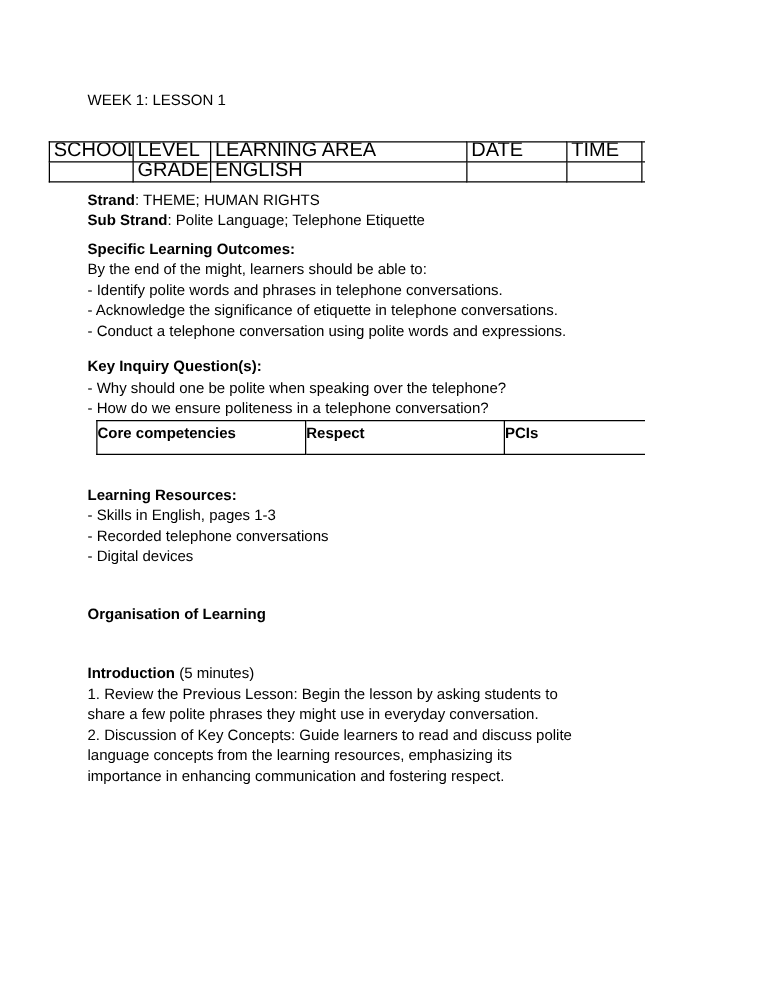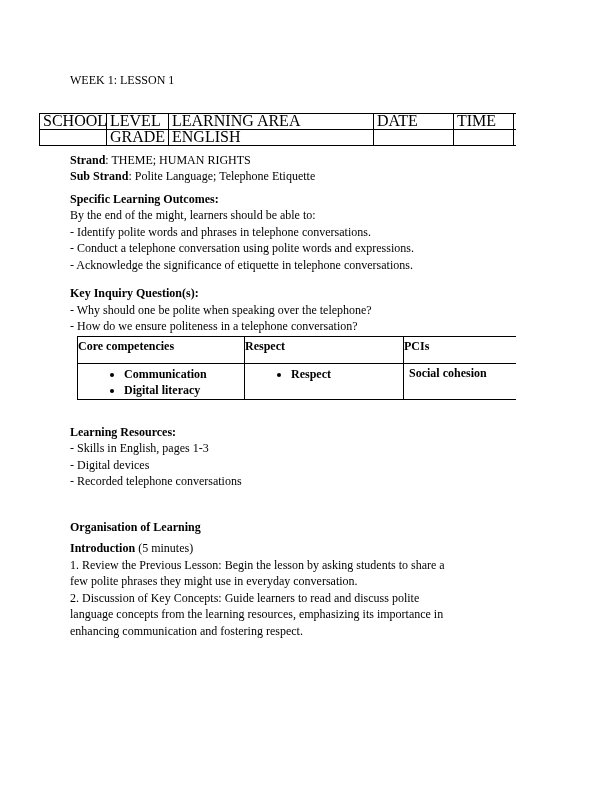--- a/index.html
+++ b/index.html
@@ -7,21 +7,21 @@
     padding: 0;
     background: #ffffff;
   }
   .page {
     position: relative;
     width: 516px;
     height: 792px;
     box-sizing: border-box;
     background: #ffffff;
     color: #000000;
-    font-family: Liberation Serif, serif;
+    font-family: Liberation Sans, sans-serif;
     font-size: 12px;
     line-height: 16.5px;
     padding: 72px 51px 0 70px;
     overflow: hidden;
   }
   .b { font-weight: bold; }
 
   
   .info-table {
     border-collapse: collapse;
@@ -71,21 +71,21 @@
     font-weight: bold;
     line-height: 16.5px;
   }
   .cv-table .pcis-cell {
     font-weight: bold;
     padding: 1px 0 0 5px;
   }
 
   .resources-section { margin-top: 24px; }
   .organisation-heading { margin-top: 29px; font-weight: bold; }
-  .introduction-section { margin-top: 5px; }
+  .introduction-section { margin-top: 31px; }
   .para { margin: 0; }
 </style>
 </head>
 <body>
 
 <div class="page">
 
   <div class="title">WEEK 1: LESSON 1</div>
 
   <table class="info-table">
@@ -119,64 +119,50 @@
 
   <div class="strand-block">
     <div><span class="b">Strand</span><span>: THEME; HUMAN RIGHTS</span></div>
     <div><span class="b">Sub Strand</span><span>: Polite Language; Telephone Etiquette</span></div>
   </div>
 
   <div class="outcomes-section">
     <div class="b">Specific Learning Outcomes:</div>
     <div>By the end of the might, learners should be able to:</div>
     <div>- Identify polite words and phrases in telephone conversations.</div>
+    <div>- Acknowledge the significance of etiquette in telephone conversations.</div>
     <div>- Conduct a telephone conversation using polite words and expressions.</div>
-    <div>- Acknowledge the significance of etiquette in telephone conversations.</div>
   </div>
 
   <div class="inquiry-section">
     <div class="b">Key Inquiry Question(s):</div>
     <div>- Why should one be polite when speaking over the telephone?</div>
     <div>- How do we ensure politeness in a telephone conversation?</div>
   </div>
 
   <table class="cv-table">
     <colgroup>
       <col style="width:167px">
         <col style="width:159px">
         <col style="width:159px">
     </colgroup>
     <tbody>
       <tr class="head">
         <td>Core competencies</td>
         <td>Respect</td>
         <td>PCIs</td>
       </tr>
-      <tr class="body">
-        <td>
-          <ul>
-            <li>Communication</li>
-            <li>Digital literacy</li>
-          </ul>
-        </td>
-        <td>
-          <ul>
-            <li>Respect</li>
-          </ul>
-        </td>
-        <td class="pcis-cell">Social cohesion</td>
-      </tr>
     </tbody>
   </table>
 
   <div class="resources-section">
     <div class="b">Learning Resources:</div>
     <div>- Skills in English, pages 1-3</div>
+    <div>- Recorded telephone conversations</div>
     <div>- Digital devices</div>
-    <div>- Recorded telephone conversations</div>
   </div>
 
   <div class="organisation-heading">Organisation of Learning</div>
 
   <div class="introduction-section">
     <div><span class="b">Introduction</span><span> (5 minutes)</span></div>
     <p class="para">1. Review the Previous Lesson: Begin the lesson by asking students to share a few polite phrases they might use in everyday conversation.</p>
     <p class="para">2. Discussion of Key Concepts: Guide learners to read and discuss polite language concepts from the learning resources, emphasizing its importance in enhancing communication and fostering respect.</p>
   </div>
 

